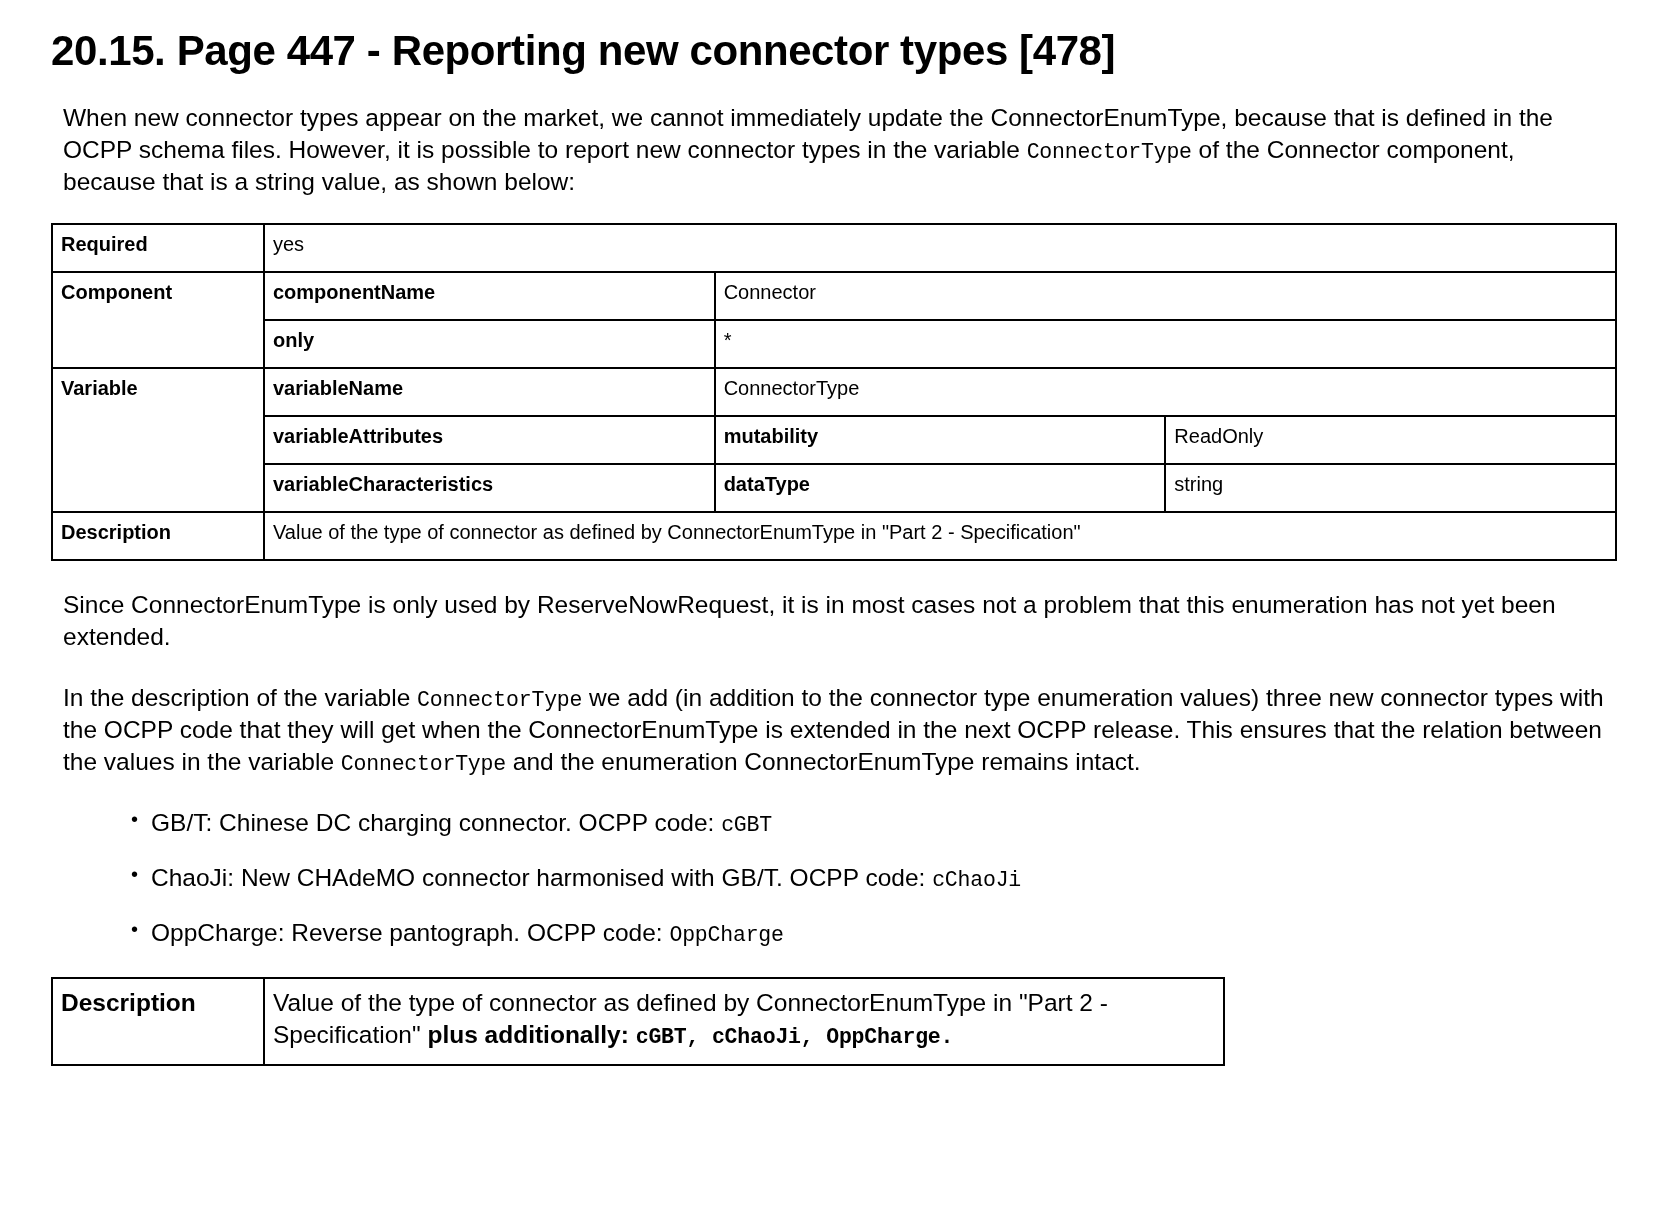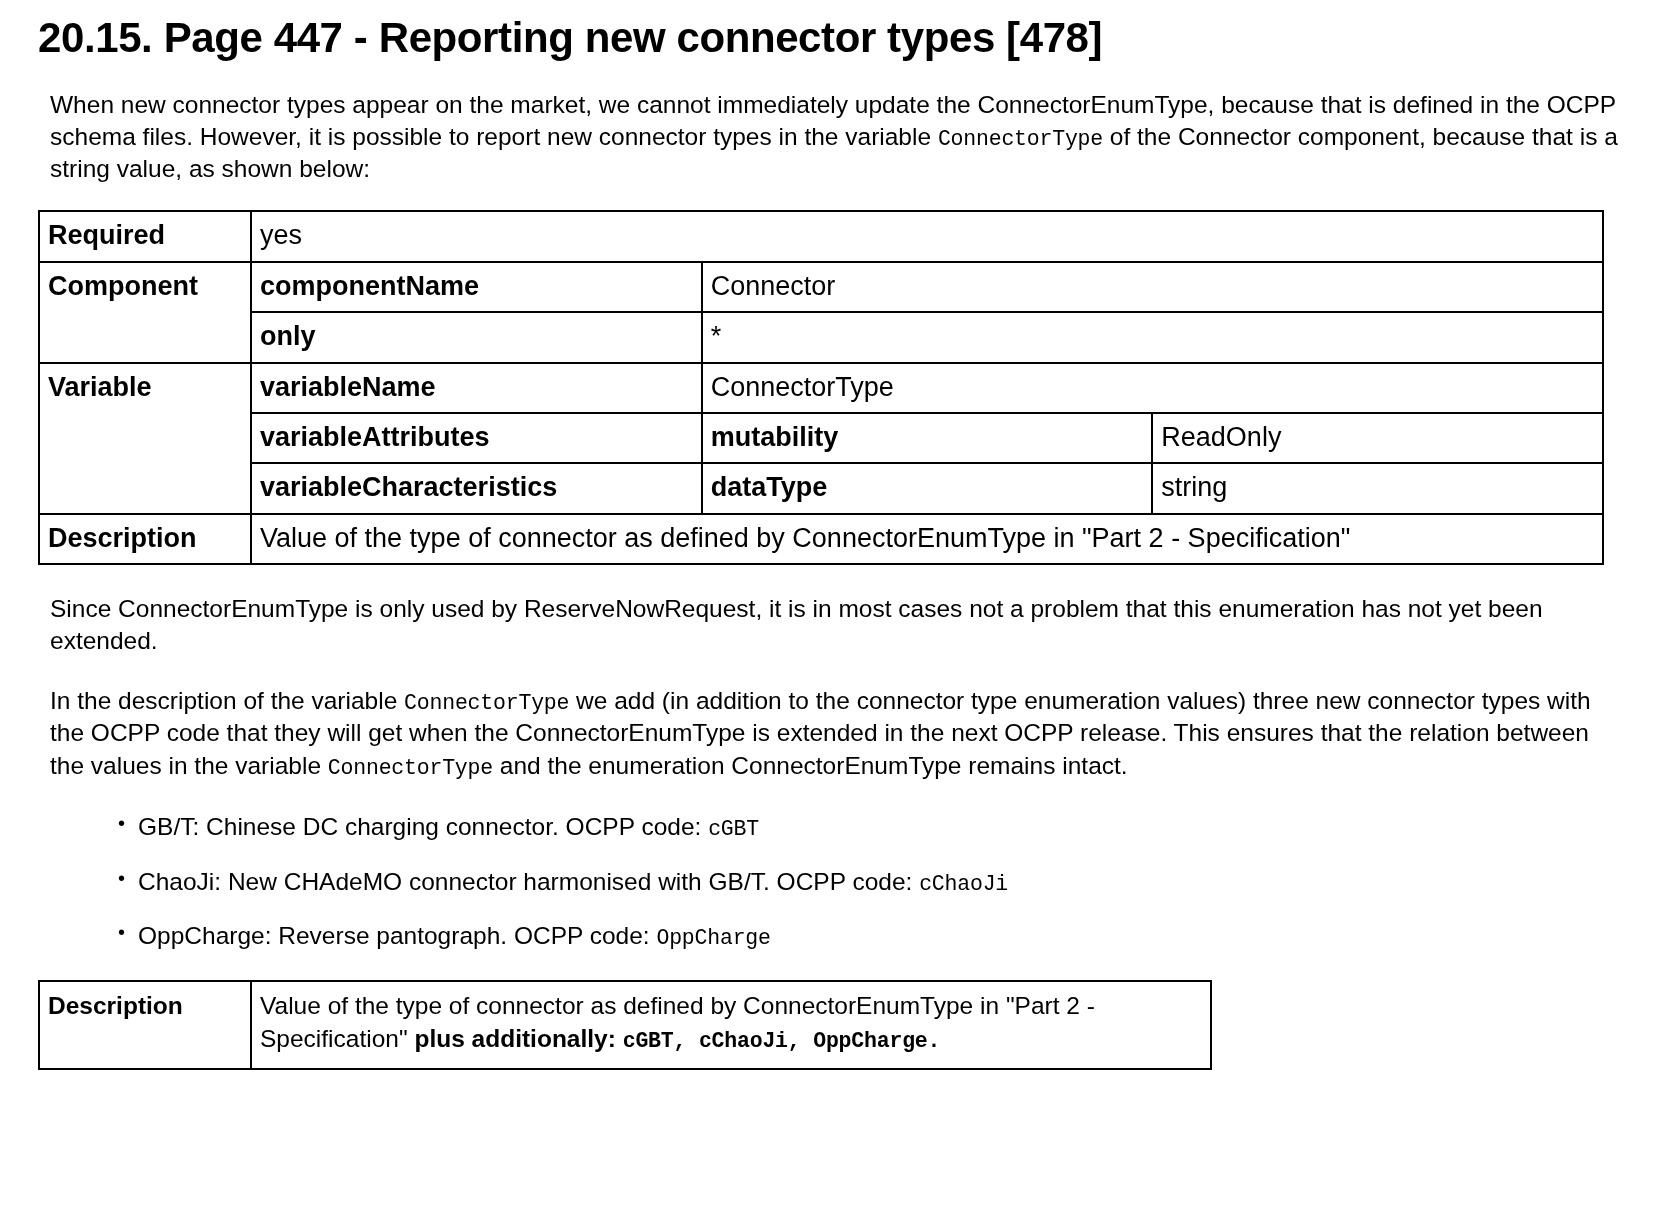--- a/index.html
+++ b/index.html
@@ -11,21 +11,21 @@
     width: 1656px;
     height: 1216px;
     font-family: "Liberation Sans", sans-serif;
     color: #000000;
     overflow: hidden;
   }
   .page {
     position: relative;
     width: 1656px;
     height: 1216px;
-    padding: 0;
+    padding: 13px;
     box-sizing: border-box;
   }
   .inner {
     padding: 14px 36px 0 38px;
   }
 
   h1.doc-title {
     font-size: 42px;
     font-weight: bold;
     letter-spacing: -0.4px;
@@ -51,21 +51,21 @@
 
   
   table.spec {
     border-collapse: collapse;
     margin-top: 25px;
     width: 1566px;
     table-layout: fixed;
   }
   table.spec td {
     border: 2px solid #000000;
-    font-size: 27px;
+    font-size: 20px;
     line-height: 1.2;
     padding: 7px 8px 9px 8px;
     vertical-align: top;
     height: 30px;
   }
   table.spec td.k { font-weight: bold; }
   .c1 { width: 194px; }
   .c2 { width: 328px; }
   .c3 { width: 390px; }
 

